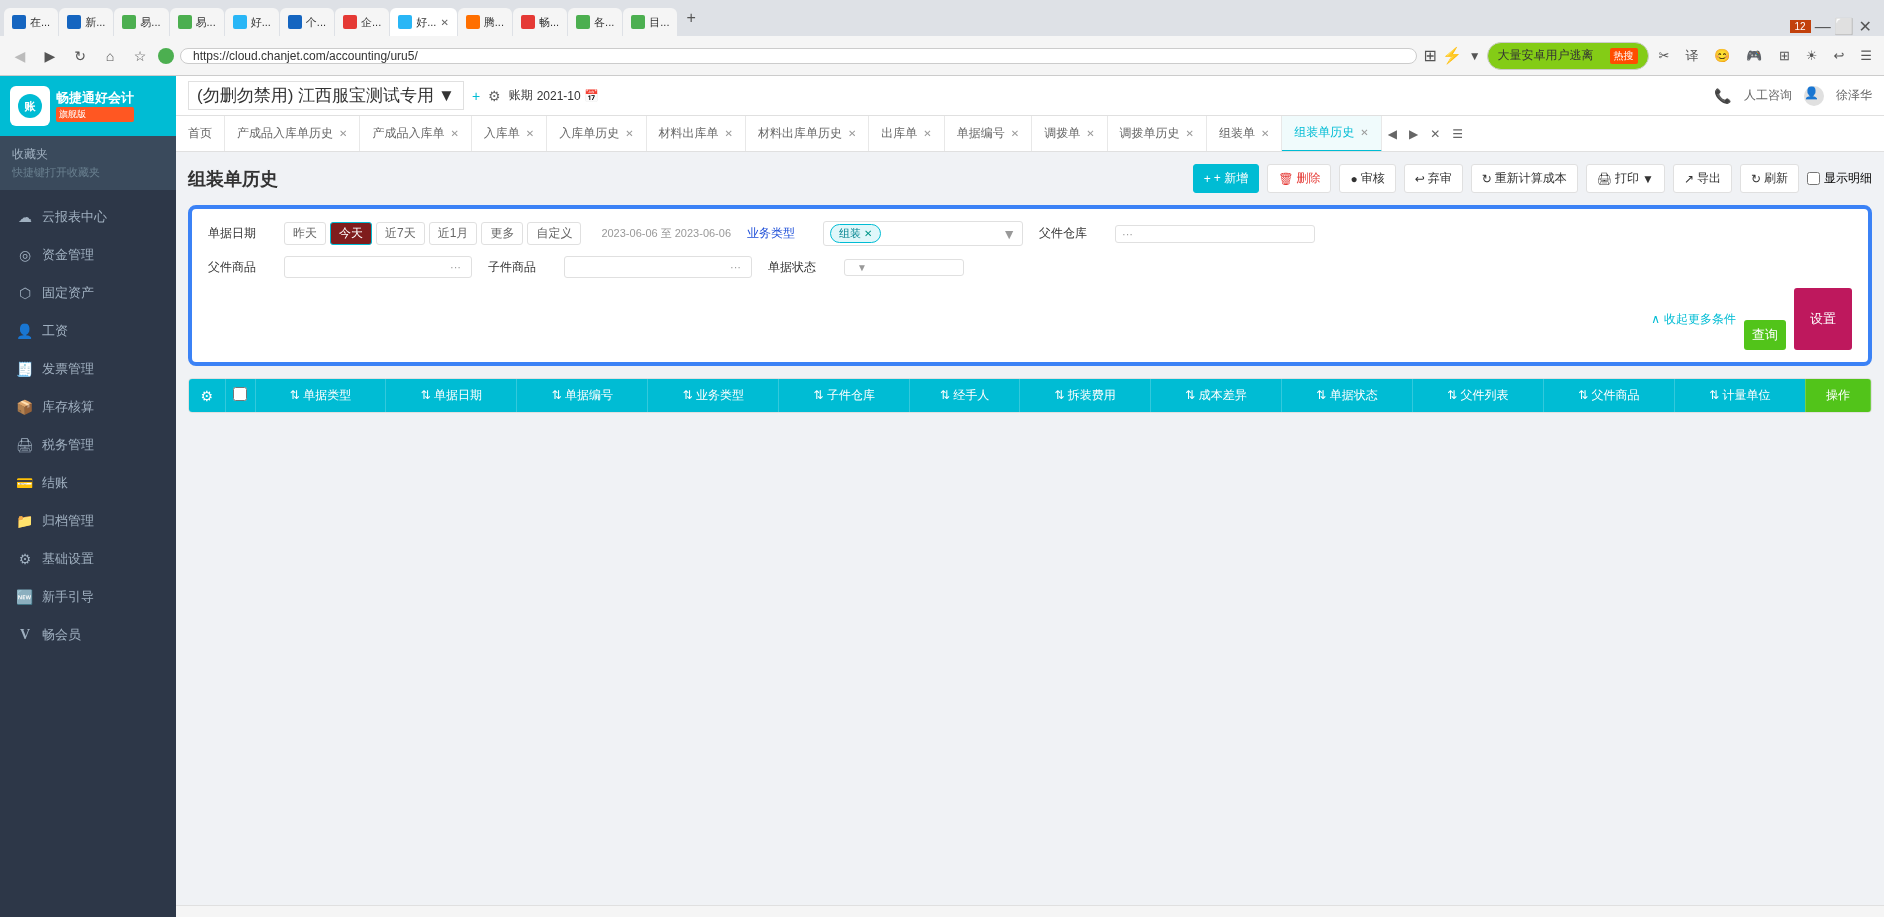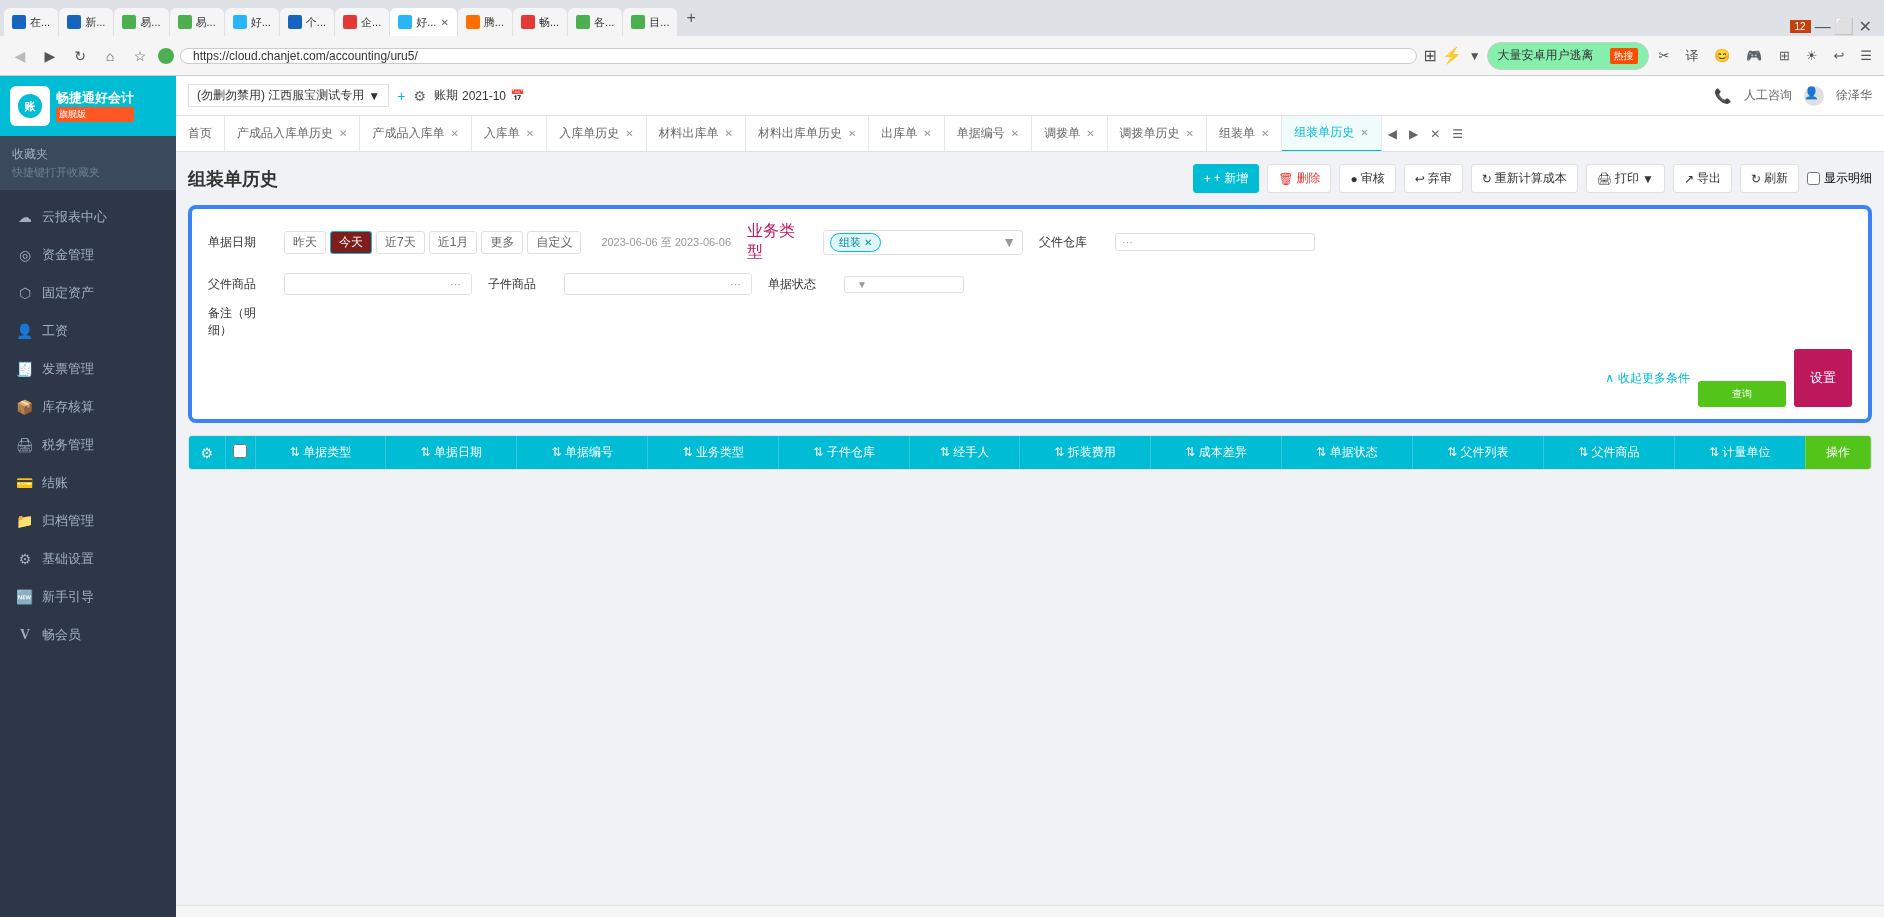--- a/index.html
+++ b/index.html
@@ -11,21 +11,21 @@
     .tab { display: flex; align-items: center; height: 28px; padding: 0 8px; background: #f5f5f5; border-radius: 6px 6px 0 0; font-size: 11px; color: #333; margin-right: 1px; white-space: nowrap; max-width: 140px; overflow: hidden; cursor: pointer; }
     .tab.active { background: #fff; }
     .tab-icon { width: 14px; height: 14px; margin-right: 4px; border-radius: 2px; flex-shrink: 0; }
     .tab-close { margin-left: 4px; color: #666; font-size: 10px; cursor: pointer; }
     .tab-new { padding: 0 8px; font-size: 16px; color: #555; cursor: pointer; align-self: center; }
 
     .address-bar { display: flex; align-items: center; height: 40px; background: #f5f5f5; padding: 0 8px; gap: 6px; border-bottom: 1px solid #ccc; }
     .nav-btn { width: 24px; height: 24px; display: flex; align-items: center; justify-content: center; cursor: pointer; color: #555; font-size: 14px; border-radius: 50%; }
     .nav-btn.disabled { color: #bbb; cursor: default; }
     .address-input { flex: 1; height: 16px; border: 1px solid #ccc; border-radius: 14px; padding: 0 12px; font-size: 12px; background: #fff; color: #333; }
-    .search-box { display: flex; align-items: center; height: 28px; border: 1px solid #ccc; border-radius: 14px; padding: 0 10px; background: #86efac; font-size: 12px; color: #333; gap: 16px; min-width: 160px; }
+    .search-box { display: flex; align-items: center; height: 28px; border: 1px solid #ccc; border-radius: 14px; padding: 0 10px; background: #84cc16; font-size: 12px; color: #333; gap: 16px; min-width: 160px; }
     .hot-tag { background: #ff4d00; color: #fff; font-size: 10px; padding: 1px 4px; border-radius: 2px; }
     .toolbar-icons { display: flex; align-items: center; gap: 8px; }
     .toolbar-icon-btn { font-size: 13px; color: #555; cursor: pointer; padding: 2px 4px; border-radius: 3px; }
 
     
     .app-layout { display: flex; width: 1884px; height: calc(917px - 76px); }
 
     
     .sidebar { width: 176px; background: #2d3748; flex-shrink: 0; display: flex; flex-direction: column; height: 100%; }
     .sidebar-logo { background: #00bcd4; padding: 10px; display: flex; align-items: center; gap: 6px; }
@@ -36,21 +36,21 @@
     .sidebar-section { padding: 8px 0; }
     .sidebar-favorites { background: #3a4a5c; padding: 10px 12px; color: #a0b0c0; font-size: 12px; cursor: pointer; }
     .sidebar-item { display: flex; align-items: center; padding: 10px 16px; color: #a0b0c0; cursor: pointer; gap: 8px; font-size: 13px; }
     .sidebar-item-icon { font-size: 14px; width: 18px; text-align: center; }
 
     
     .main-content { flex: 1; display: flex; flex-direction: column; overflow: hidden; background: #f0f2f5; }
 
     
     .top-toolbar { background: #fff; height: 40px; display: flex; align-items: center; padding: 0 12px; border-bottom: 1px solid #e0e0e0; gap: 8px; }
-    .company-selector { display: flex; align-items: center; gap: 4px; border: 1px solid #e0e0e0; border-radius: 0; padding: 2px 8px; font-size: 12px; color: #333; cursor: pointer; }
+    .company-selector { display: flex; align-items: center; gap: 4px; border: 1px solid #e0e0e0; border-radius: 0; padding: 2px 8px; font-size: 17px; color: #333; cursor: pointer; }
     .period-info { display: flex; align-items: center; gap: 4px; font-size: 12px; color: #333; }
     .toolbar-right { margin-left: auto; display: flex; align-items: center; gap: 12px; font-size: 12px; color: #666; }
 
     
     .nav-tabs { background: #fff; height: 36px; display: flex; align-items: center; border-bottom: 1px solid #e0e0e0; overflow-x: auto; }
     .nav-tab { padding: 0 12px; height: 36px; display: flex; align-items: center; gap: 4px; font-size: 12px; color: #666; cursor: pointer; white-space: nowrap; border-right: 1px solid #e8e8e8; flex-shrink: 0; }
     .nav-tab.active { color: #00bcd4; background: #f0fbfc; border-bottom: 2px solid #00bcd4; }
     .nav-tab-close { font-size: 10px; color: #999; margin-left: 2px; }
 
     
@@ -394,21 +394,21 @@
           <div class="filter-date-btns">
             <button class="date-btn">昨天</button>
             <button class="date-btn active">今天</button>
             <button class="date-btn">近7天</button>
             <button class="date-btn">近1月</button>
             <button class="date-btn">更多</button>
             <button class="date-btn">自定义</button>
           </div>
           <span class="date-range">2023-06-06 至 2023-06-06</span>
 
-          <span style="width:60px; color:#be185d; font-size:16px; flex-shrink:0;">业务类型</span>
+          <span style="width:60px; color:#1d4ed8; font-size:12px; flex-shrink:0;">业务类型</span>
           <div style="display:flex; align-items:center; border:1px solid #e0e0e0; border-radius:3px; padding:2px 6px; background:#fff; min-width:200px; gap:6px;">
             <div class="tag-chip">
               <span>组装</span>
               <span class="tag-chip-close">✕</span>
             </div>
             <span style="color:#999; font-size:14px; cursor:pointer; margin-left:auto;">▼</span>
           </div>
 
           <span style="width:60px; color:#333; font-size:12px; flex-shrink:0;">父件仓库</span>
           <div style="display:flex; align-items:center; border:1px solid #e0e0e0; border-radius:3px; padding:2px 6px; background:#fff; min-width:200px; gap:6px;">
@@ -429,30 +429,27 @@
             <span class="filter-more-btn">···</span>
           </div>
 
           <span style="width:60px; color:#333; font-size:12px; flex-shrink:0;">单据状态</span>
           <div class="filter-select">
             <span></span>
             <span class="filter-select-arrow">▼</span>
           </div>
         </div>
 
-        <div class="filter-row">
-          <span class="filter-label">备注（明细）</span>
-        </div>
 
         <div style="display:flex; justify-content:flex-end; gap:8px; margin-top:4px;">
           <div class="collapse-btn">
             <span>∧</span>
             <span>收起更多条件</span>
           </div>
-          <button style="background:#52c41a; color:#fff; border:none; border-radius:3px; padding:6px 34px; font-size:10px; cursor:pointer; font-family:inherit;margin-top:32px;">查询</button>
+          <button style="background:#52c41a; color:#fff; border:none; border-radius:3px; padding:6px 8px; font-size:13px; cursor:pointer; font-family:inherit;margin-top:32px;">查询</button>
           <button style="background:#be185d; color:#fff; border:none; border-radius:3px; padding:6px 16px; font-size:13px; cursor:pointer; font-family:inherit;">设置</button>
         </div>
       </div>
 
       <div class="data-table-wrap">
         <table class="data-table">
           <thead>
             <tr>
               <th class="settings-col">
                 <span class="th-settings">⚙</span>

